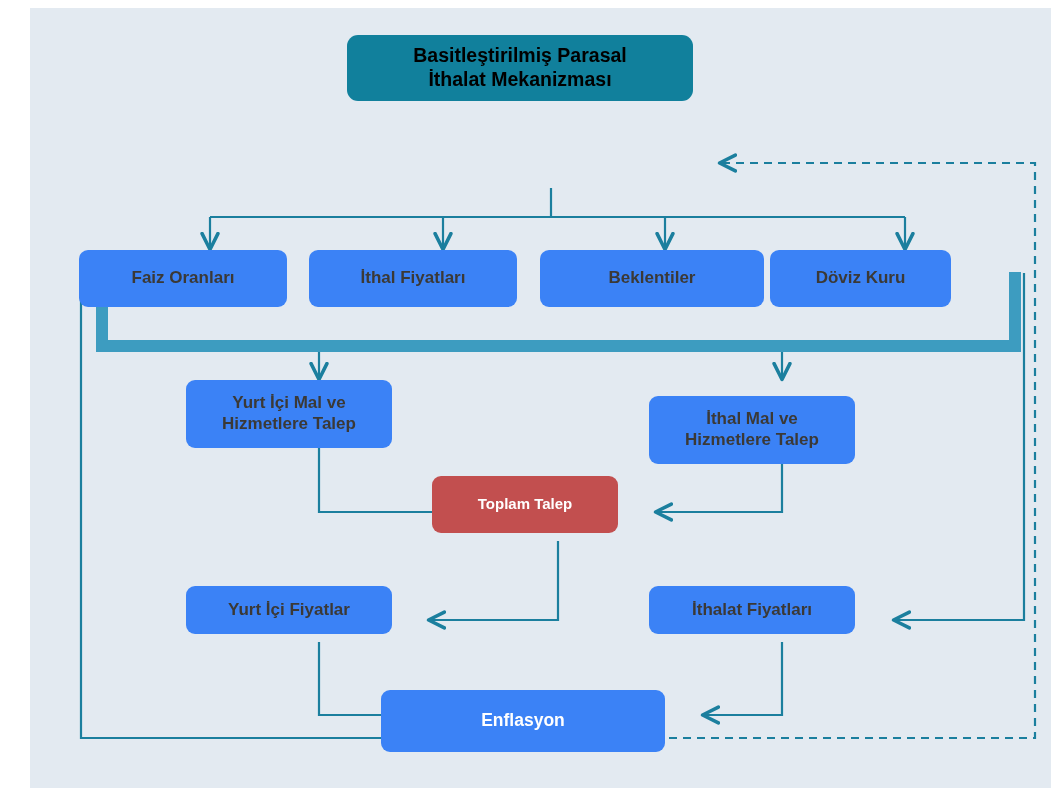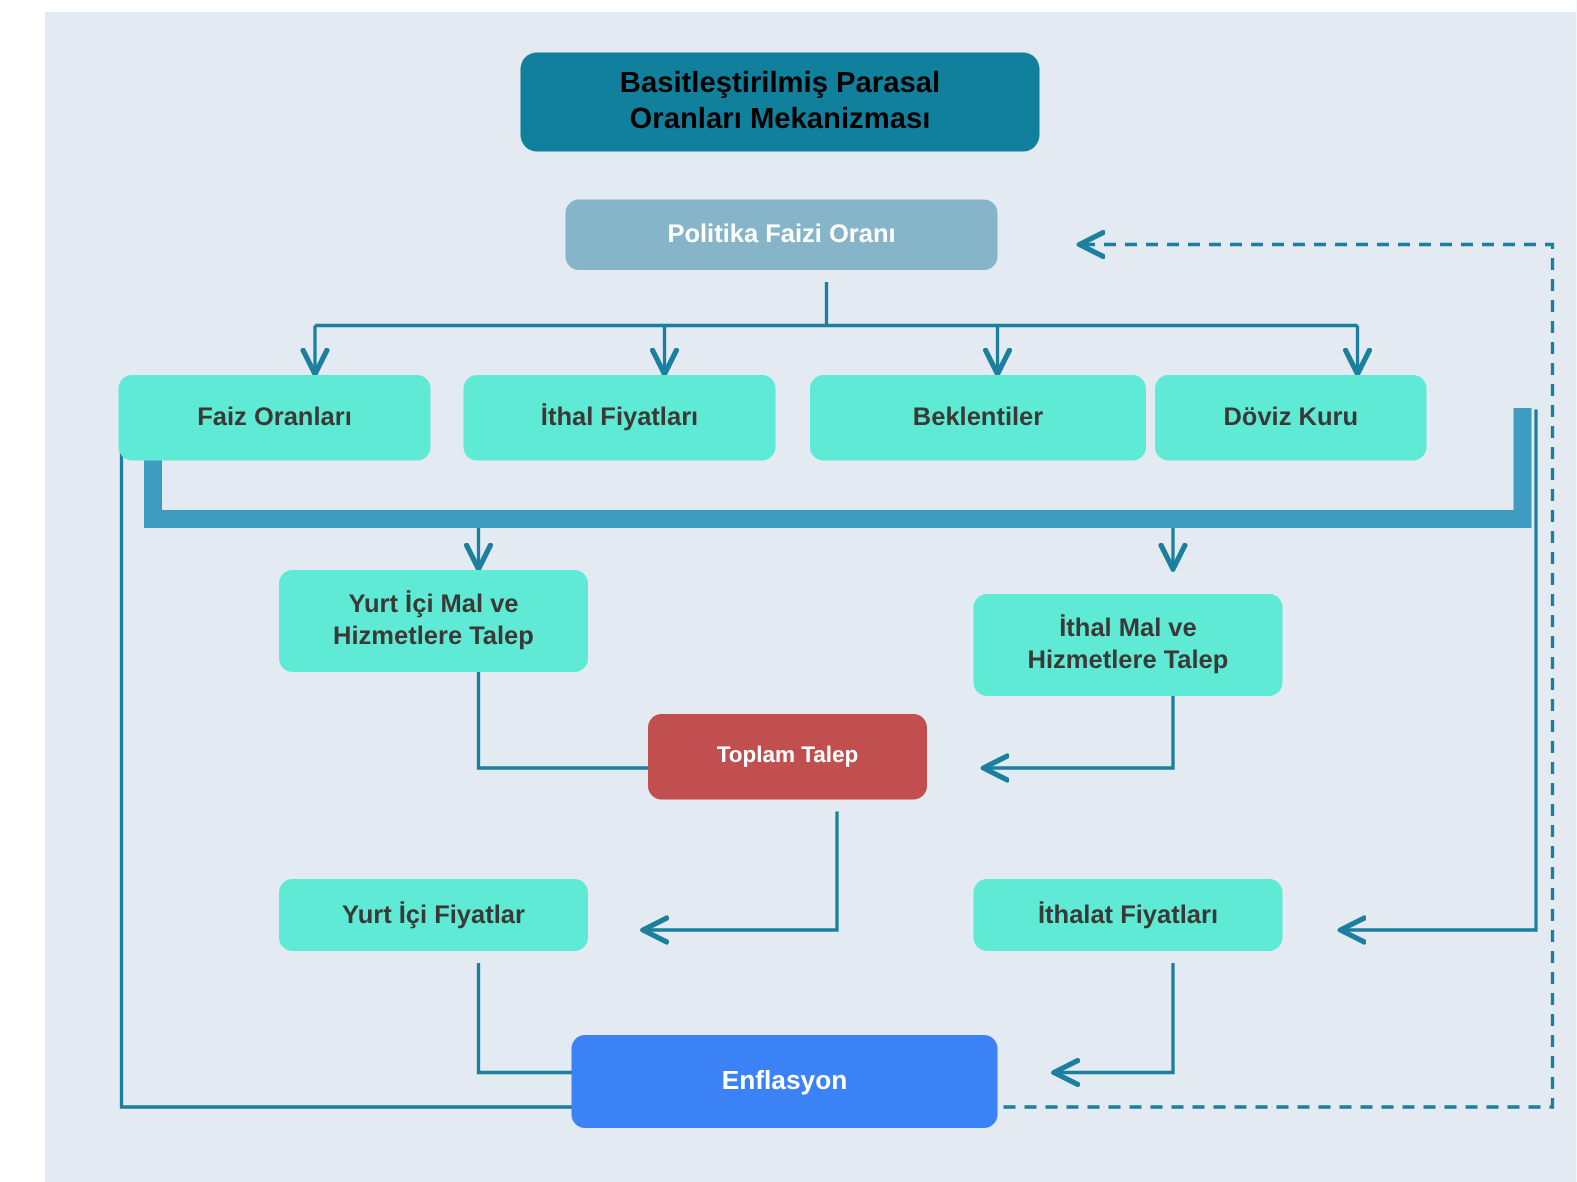--- a/index.html
+++ b/index.html
@@ -11,21 +11,21 @@
     position:absolute;left:30px;top:8px;width:1021px;height:780px;
     background:#e3eaf1;
   }
   .node{
     position:absolute;display:flex;align-items:center;justify-content:center;
     text-align:center;border-radius:9px;box-sizing:border-box;
     line-height:1.22;font-weight:bold;
   }
   .node.title{background:#11809c;color:#000000;font-size:19.5px;border-radius:11px;}
   .node.policy{background:#86b4c9;color:#ffffff;font-size:17px;}
-  .node.beige{background:#5eead4;color:#3b3936;font-size:17px;}
+  .node.beige{background:#3b82f6;color:#3b3936;font-size:17px;}
   .node.demand{background:#c24f4f;color:#ffffff;font-size:15px;}
   .node.infl{background:#3b82f6;color:#ffffff;font-size:17.5px;}
   #wires{position:absolute;left:0;top:0;width:1051px;height:788px;pointer-events:none;}
 </style>
 </head>
 <body>
 
 <div id="panel">
 
   <svg id="wires" viewBox="0 0 1051 788" aria-hidden="true">
@@ -64,27 +64,24 @@
 
       <path d="M994,265 L994,612 L864,612" marker-end="url(#ah)"></path>
 
       <path d="M373,730 L1005,730 L1005,155 L690,155" stroke-dasharray="8 6" marker-end="url(#ah)"></path>
     </g>
   </svg>
 
   <div class="node title" style="left:317px;top:27px;width:346px;height:66px;">
     <span>
       <span>Basitleştirilmiş Parasal</span><br>
-      <span>Oranları Mekanizması</span>
+      <span>İthalat Mekanizması</span>
     </span>
   </div>
 
-  <div class="node policy" style="left:347px;top:125px;width:288px;height:47px;">
-    <span>Politika Faizi Oranı</span>
-  </div>
 
   <div class="node beige" style="left:49px;top:242px;width:208px;height:57px;">
     <span>Faiz Oranları</span>
   </div>
   <div class="node beige" style="left:279px;top:242px;width:208px;height:57px;">
     <span>İthal Fiyatları</span>
   </div>
   <div class="node beige" style="left:510px;top:242px;width:224px;height:57px;">
     <span>Beklentiler</span>
   </div>

